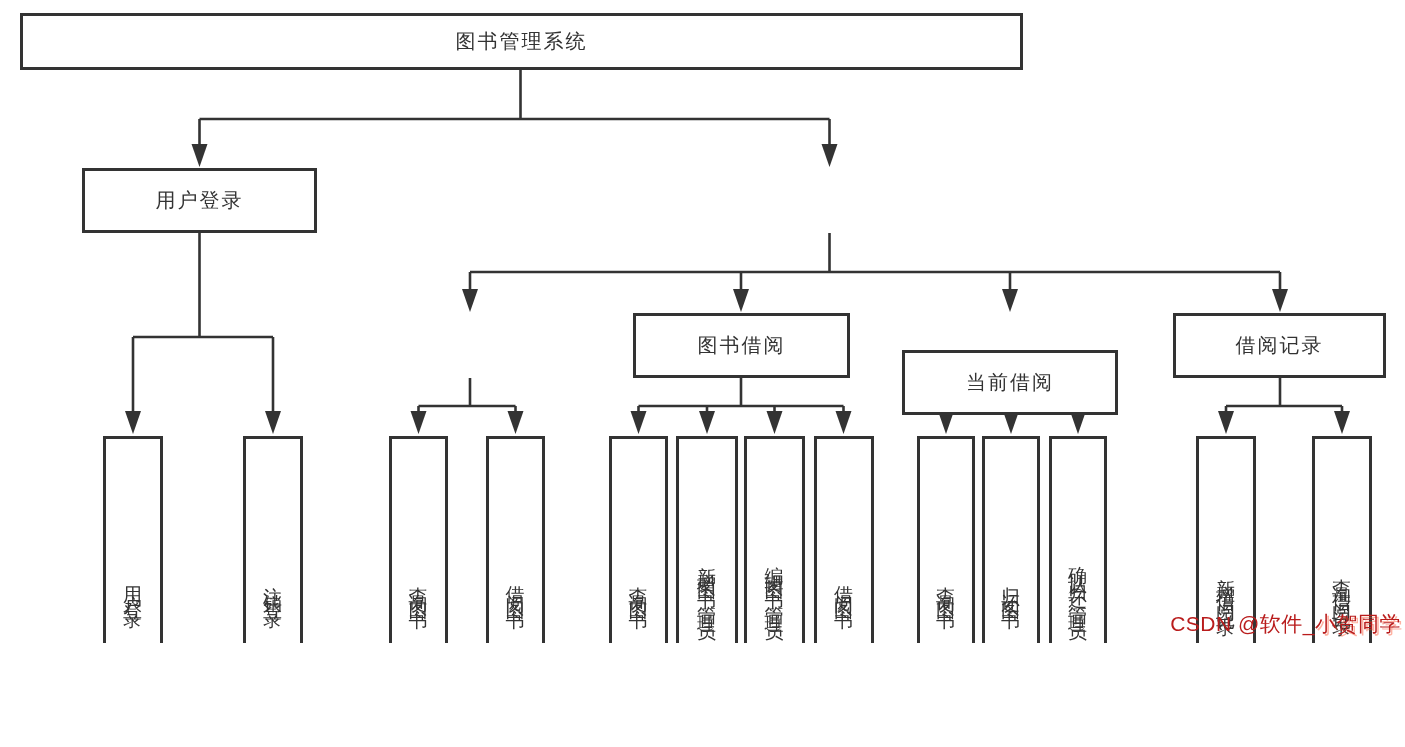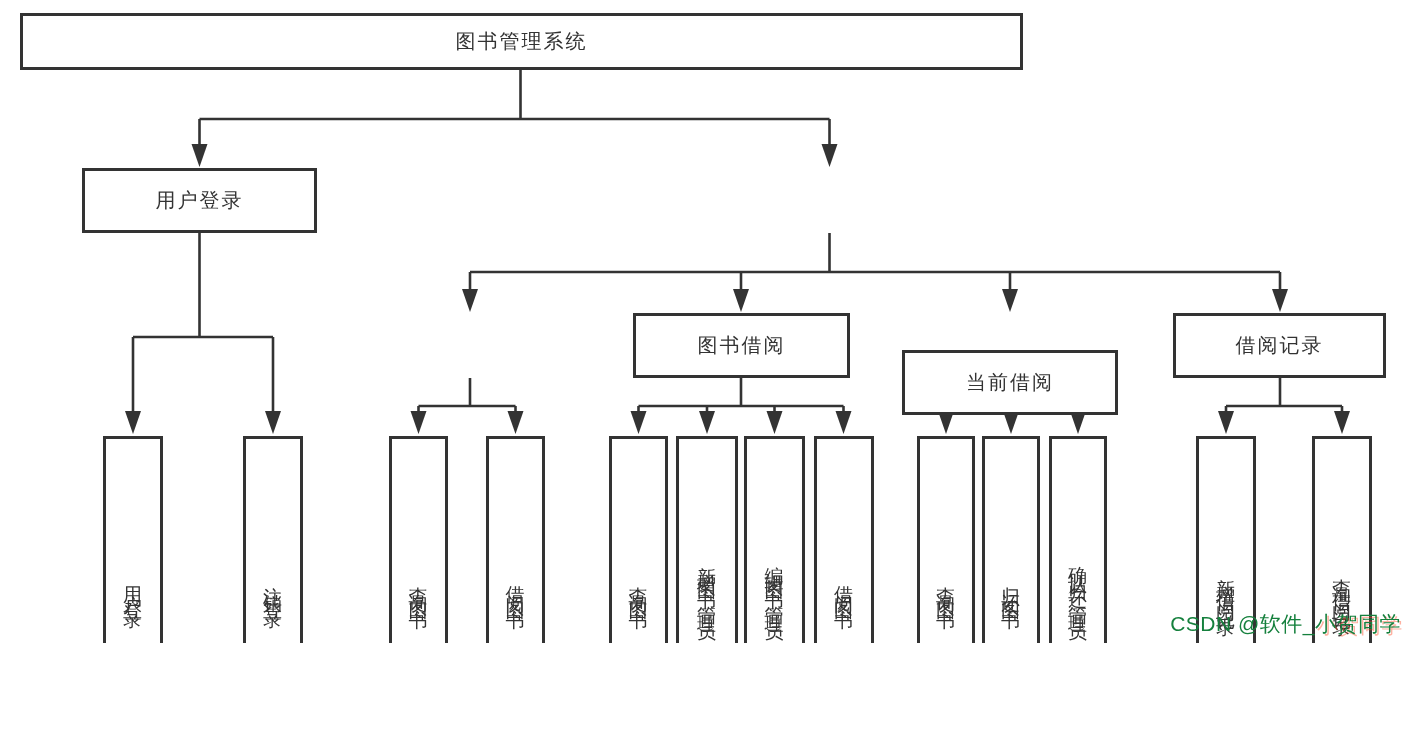--- a/index.html
+++ b/index.html
@@ -16,21 +16,21 @@
   }
   .hlabel{font-size:20px;letter-spacing:2px;white-space:nowrap;}
   .root .hlabel{font-size:20px;}
   .vbox{z-index:2;}
   .vtext{
     writing-mode:vertical-rl;text-orientation:mixed;
     font-size:19px;letter-spacing:8px;line-height:1;white-space:nowrap;
   }
   .watermark{
     position:absolute;right:4px;bottom:5px;z-index:5;
-    font-size:21px;letter-spacing:.5px;white-space:nowrap;color:#15803d;
+    font-size:21px;letter-spacing:.5px;white-space:nowrap;color:#b91c1c;
   }
   .watermark .accent{text-shadow:2px 2px 0 rgba(252,85,49,.45);}
 </style>
 </head>
 <body>
 
 <div class="stage">
 
   <svg class="connectors" id="connectors" viewBox="0 0 1405 747">
       <path d="M520.5 70 V119 M199.5 119 H829.5" class="spine"></path>

